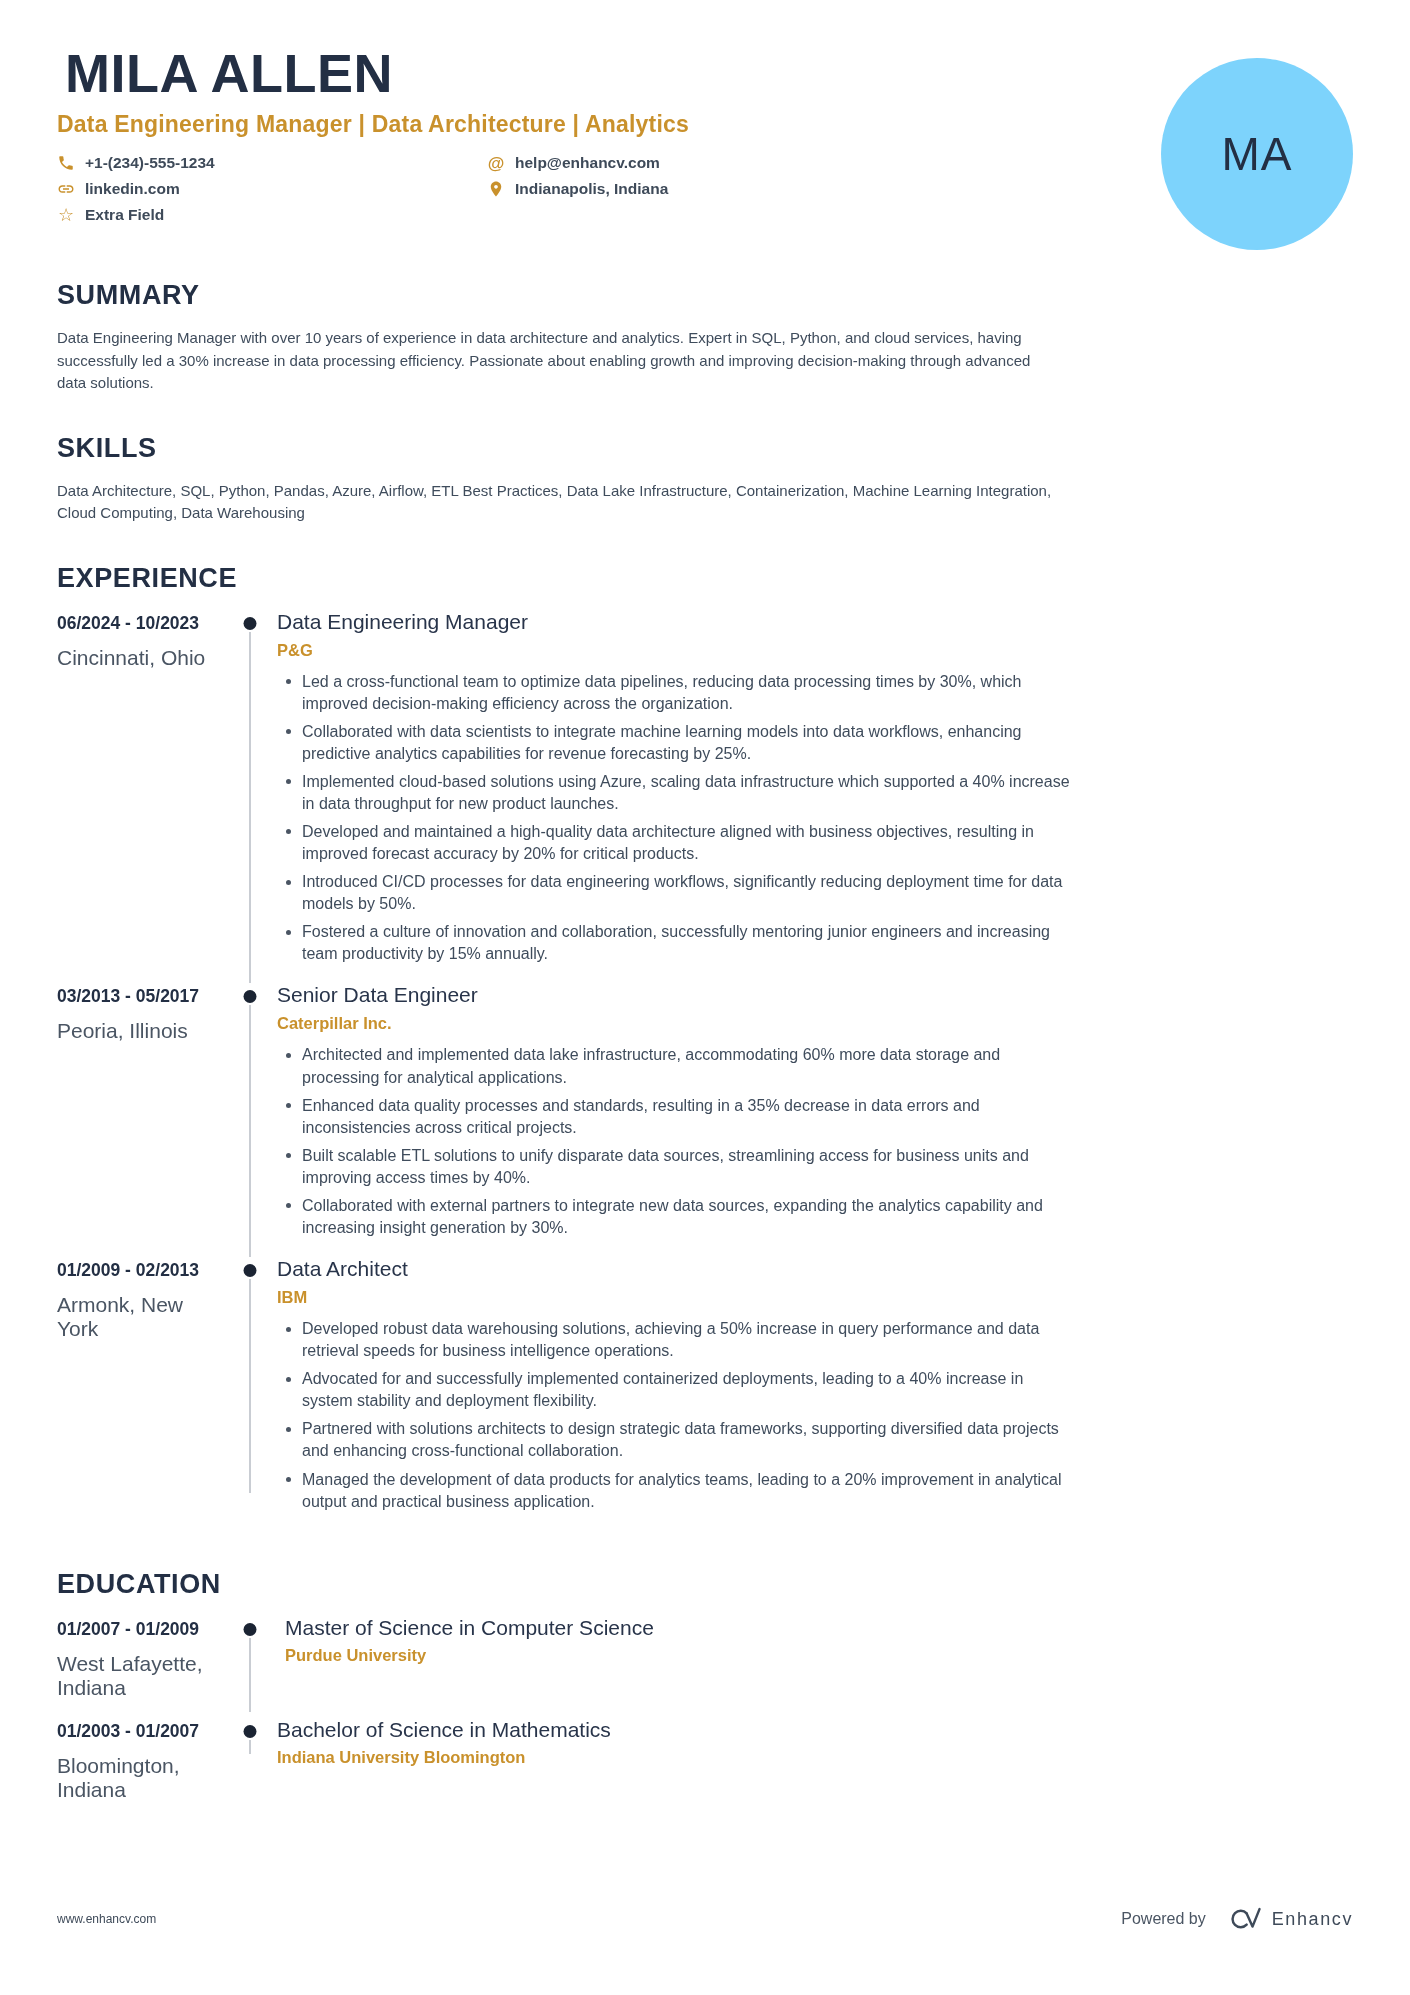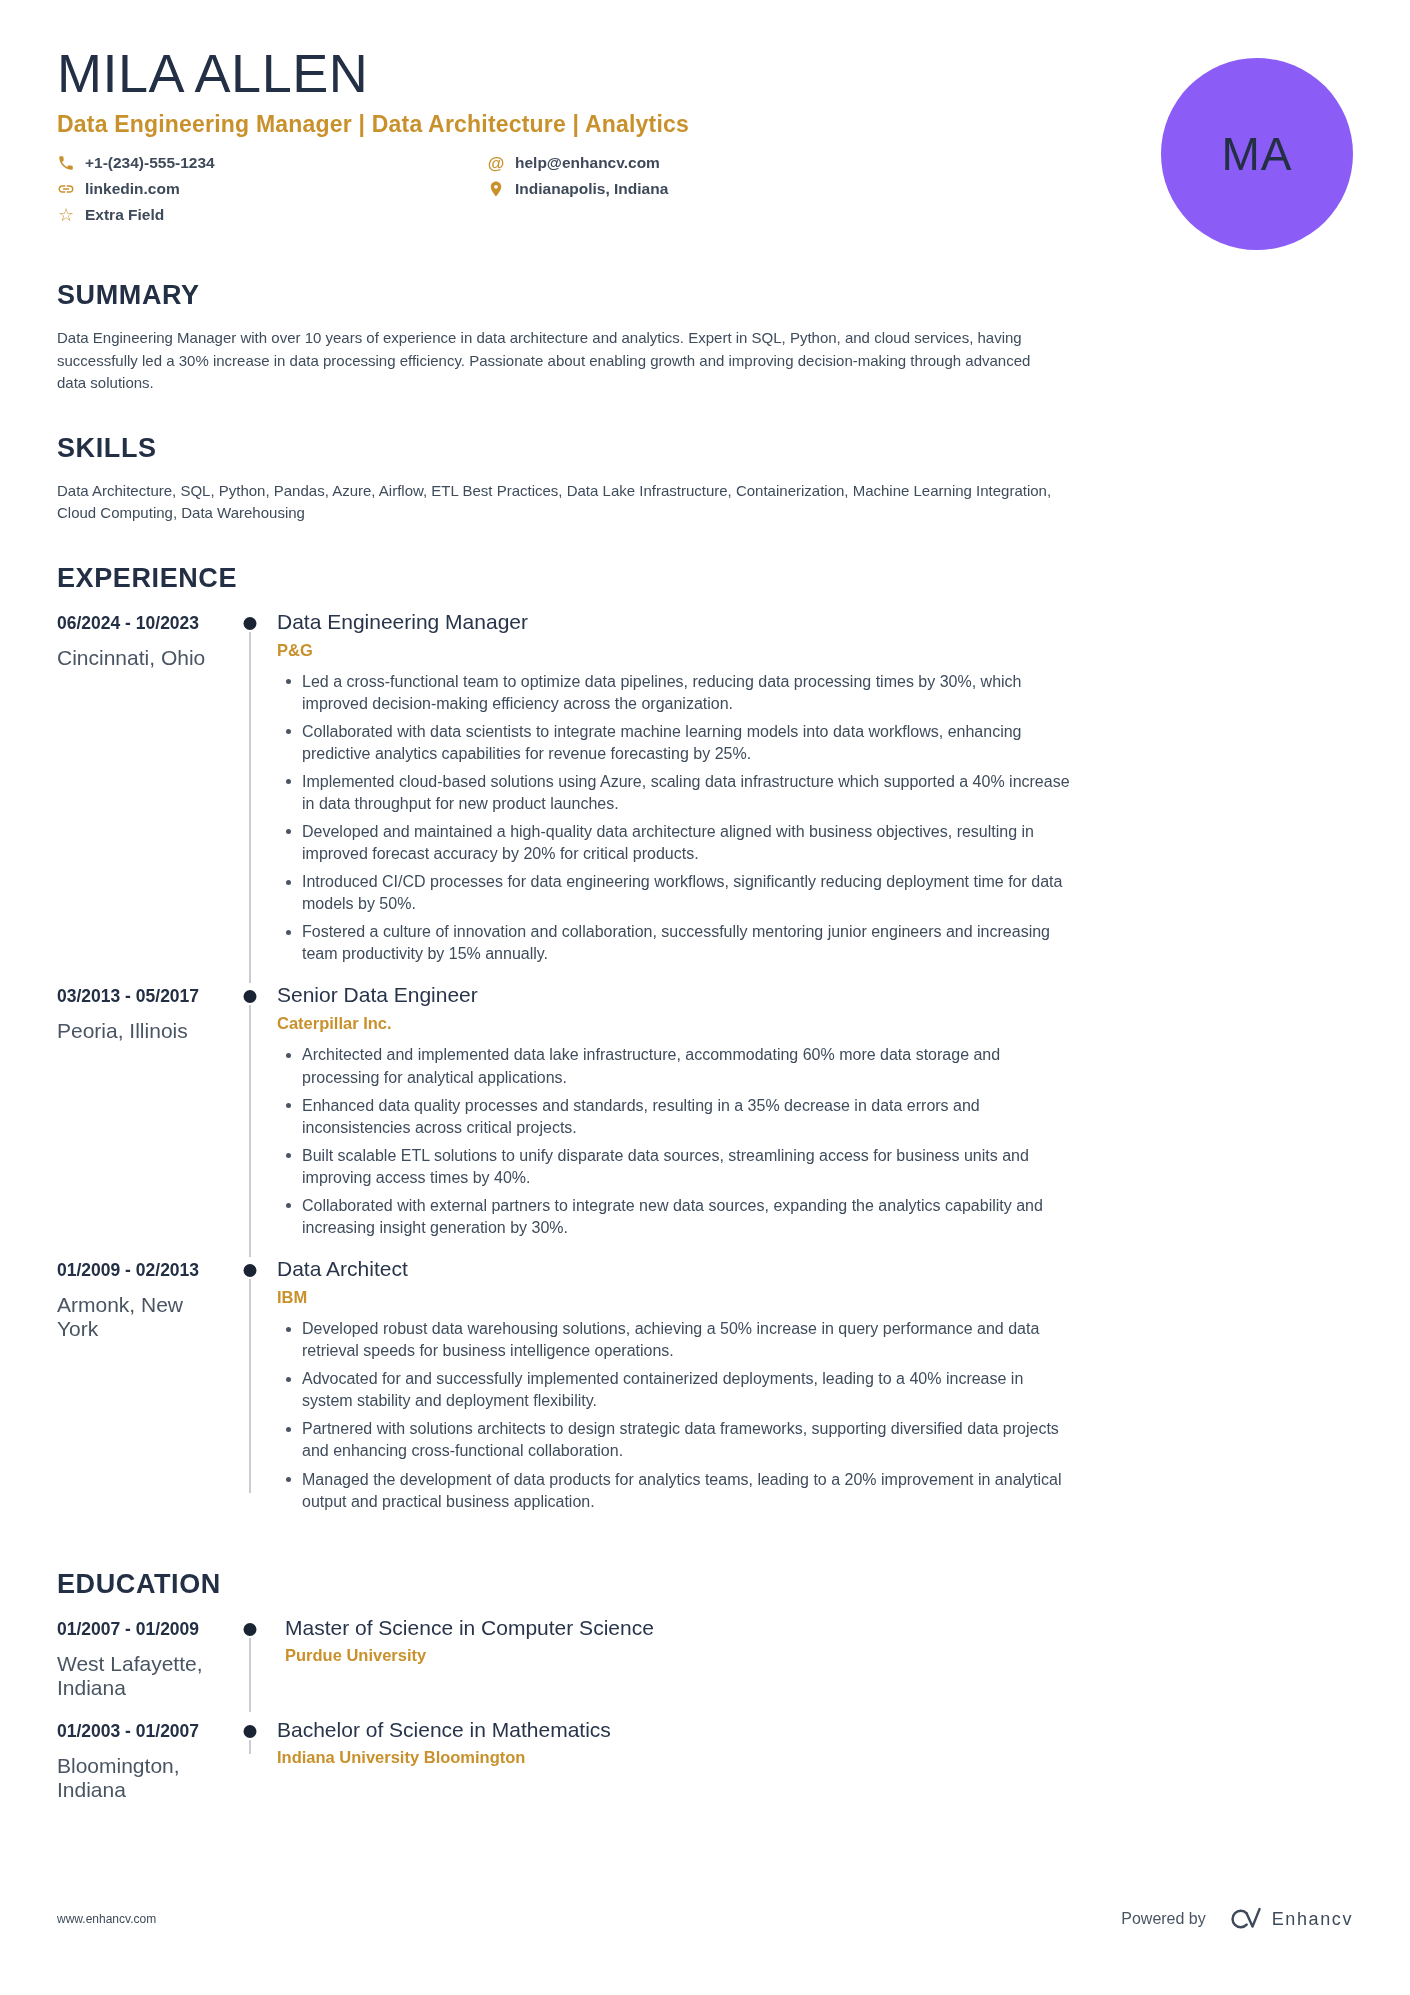--- a/index.html
+++ b/index.html
@@ -12,22 +12,22 @@
     padding: 46px 57px 62px 57px;
     background: #ffffff;
     display: flex; flex-direction: column;
     position: relative;
   }
 
   
   .header { display: flex; justify-content: space-between; align-items: flex-start; }
   .header-left { flex: 1 1 auto; min-width: 0; }
   .name {
-    margin: 0 0 10px 0;
-    font-size: 54px; line-height: 1.02; font-weight: 400;
+    margin: 0 0 10px 8px;
+    font-size: 54px; line-height: 1.02; font-weight: 700;
     color: #232F44; letter-spacing: 0.5px;
   }
   .headline {
     font-size: 23px; font-weight: 700; color: #C9912C;
     margin: 0 0 16px 0; letter-spacing: 0.2px;
   }
   .contacts {
     display: grid; grid-template-columns: 420px auto;
     grid-auto-flow: column; grid-template-rows: repeat(3, auto);
     row-gap: 8px; column-gap: 10px;
@@ -35,21 +35,21 @@
     align-items: center; justify-content: start;
   }
   .contact-item { display: flex; align-items: center; gap: 10px; white-space: nowrap; }
   .cicon { width: 18px; height: 18px; flex: 0 0 auto; display: inline-flex; align-items: center; justify-content: center; }
   .cicon svg { width: 18px; height: 18px; fill: #C9912C; }
   .at-glyph { color: #C9912C; font-size: 17px; font-weight: 700; line-height: 1; }
   .star-glyph { color: #C9912C; font-size: 18px; font-weight: 400; line-height: 1; }
 
   .avatar {
     width: 192px; height: 192px; border-radius: 50%;
-    background: #8b5cf6; color: #232F44;
+    background: #7dd3fc; color: #232F44;
     display: flex; align-items: center; justify-content: center;
     font-size: 46px; font-weight: 500; letter-spacing: 1px;
     flex: 0 0 auto; margin-top: 12px;
   }
 
   
   .section { margin-top: 38px; }
   .section.first { margin-top: 30px; }
   .section-title {
     margin: 0 0 16px 0;

